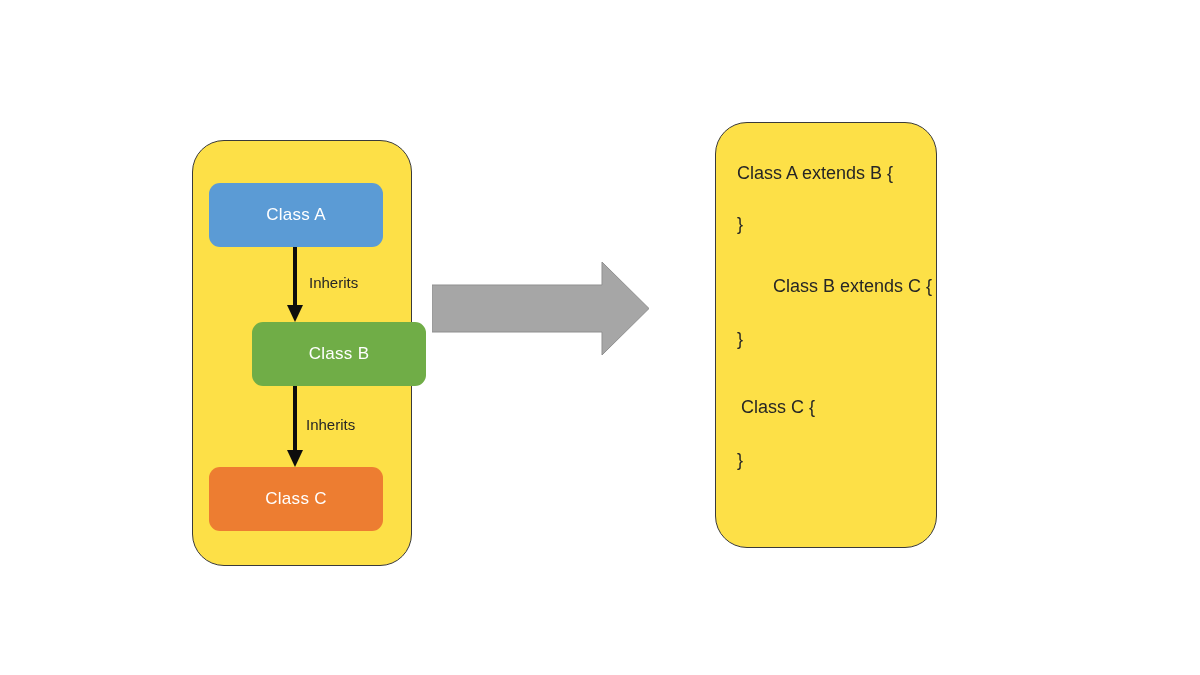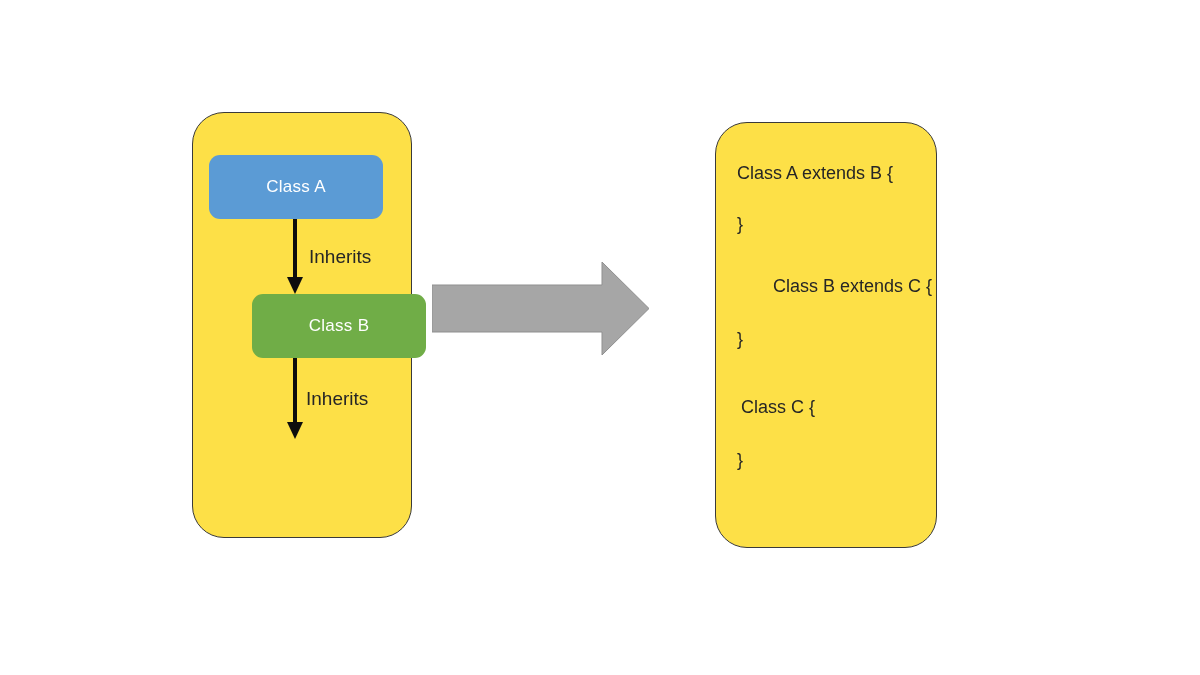--- a/index.html
+++ b/index.html
@@ -17,21 +17,21 @@
   }
   .panel {
     position: absolute;
     background: #fde047;
     border: 1.5px solid #3a3a3a;
     border-radius: 32px;
     box-sizing: border-box;
   }
   .left-panel {
     left: 192px;
-    top: 112px;
+    top: 140px;
     width: 220px;
     height: 426px;
   }
   .right-panel {
     left: 715px;
     top: 122px;
     width: 222px;
     height: 426px;
   }
   .class-box {
@@ -54,21 +54,21 @@
     position: absolute;
     left: 93px;
     width: 18px;
     display: block;
   }
   .arrow-1 { top: 106px; height: 75px; }
   .arrow-2 { top: 245px; height: 81px; }
   .edge-label {
     position: absolute;
     color: #262626;
-    font-size: 19px;
+    font-size: 15px;
     white-space: nowrap;
   }
   .edge-label-1 { left: 116px; top: 133px; }
   .edge-label-2 { left: 113px; top: 275px; }
   .big-arrow {
     position: absolute;
     left: 432px;
     top: 262px;
     width: 217px;
     height: 93px;
@@ -107,20 +107,21 @@
 
     <div class="class-box box-b" style="background: rgb(112, 173, 71);">Class B</div>
 
     <svg class="v-arrow arrow-2" viewBox="0 0 18 81">
       <line x1="9" y1="0" x2="9" y2="66" stroke="#0d0d0d" stroke-width="4"></line>
       <polygon points="1,64 17,64 9,81" fill="#0d0d0d"></polygon>
     </svg>
 
     <div class="edge-label edge-label-2">Inherits</div>
 
+    <div class="class-box box-c" style="background: rgb(237, 125, 49);">Class C</div>
   </div>
 
   <svg class="big-arrow" viewBox="0 0 217 93">
     <polygon points="0,23 170,23 170,0 217,46.5 170,93 170,70 0,70" fill="#A6A6A6" stroke="#8f8f8f" stroke-width="1"></polygon>
   </svg>
 
   <div class="panel right-panel">
     <div class="code-line cl-1">Class A extends B {</div>
     <div class="code-line cl-2">}</div>
     <div class="code-line cl-3">Class B extends C {</div>

